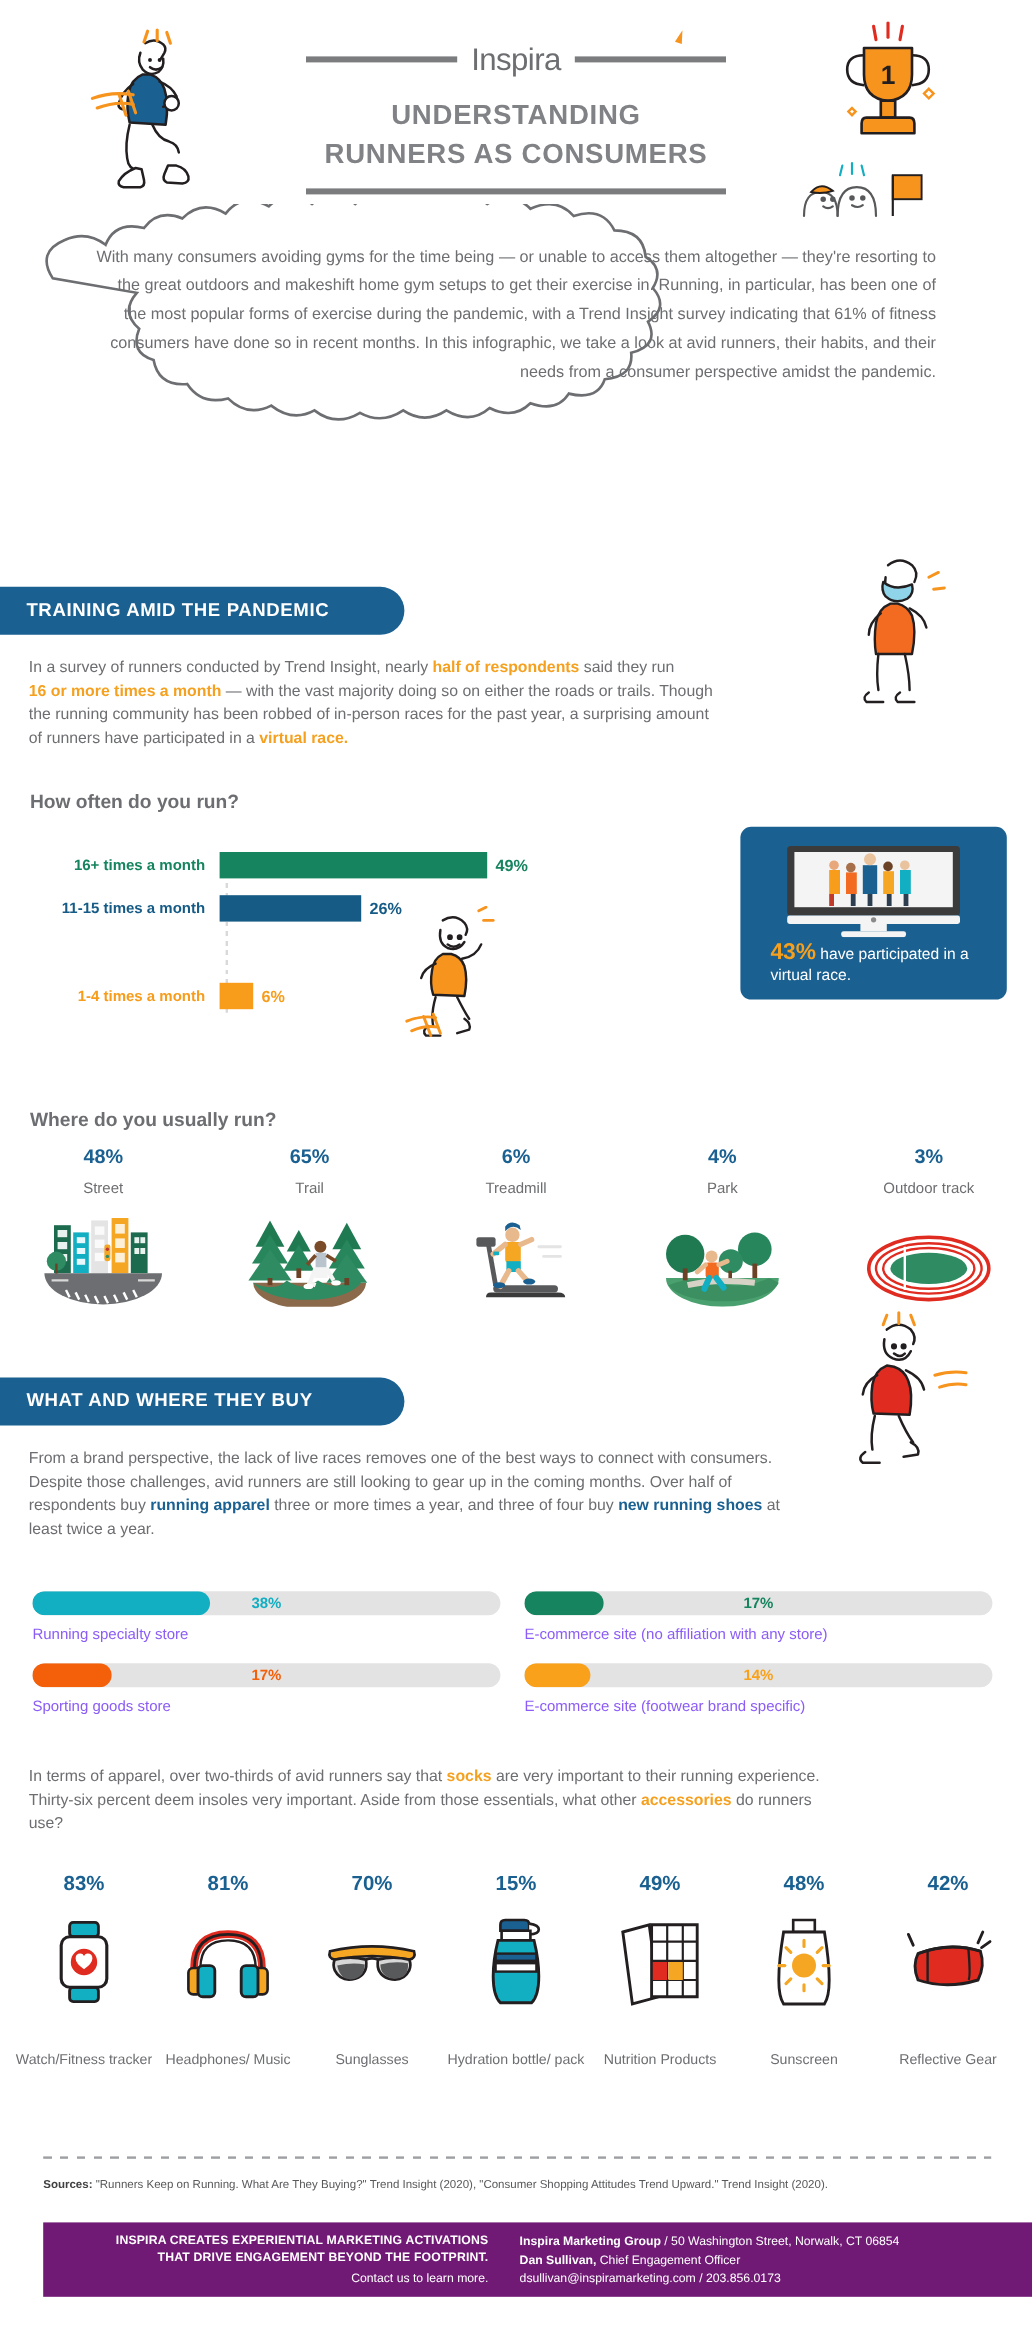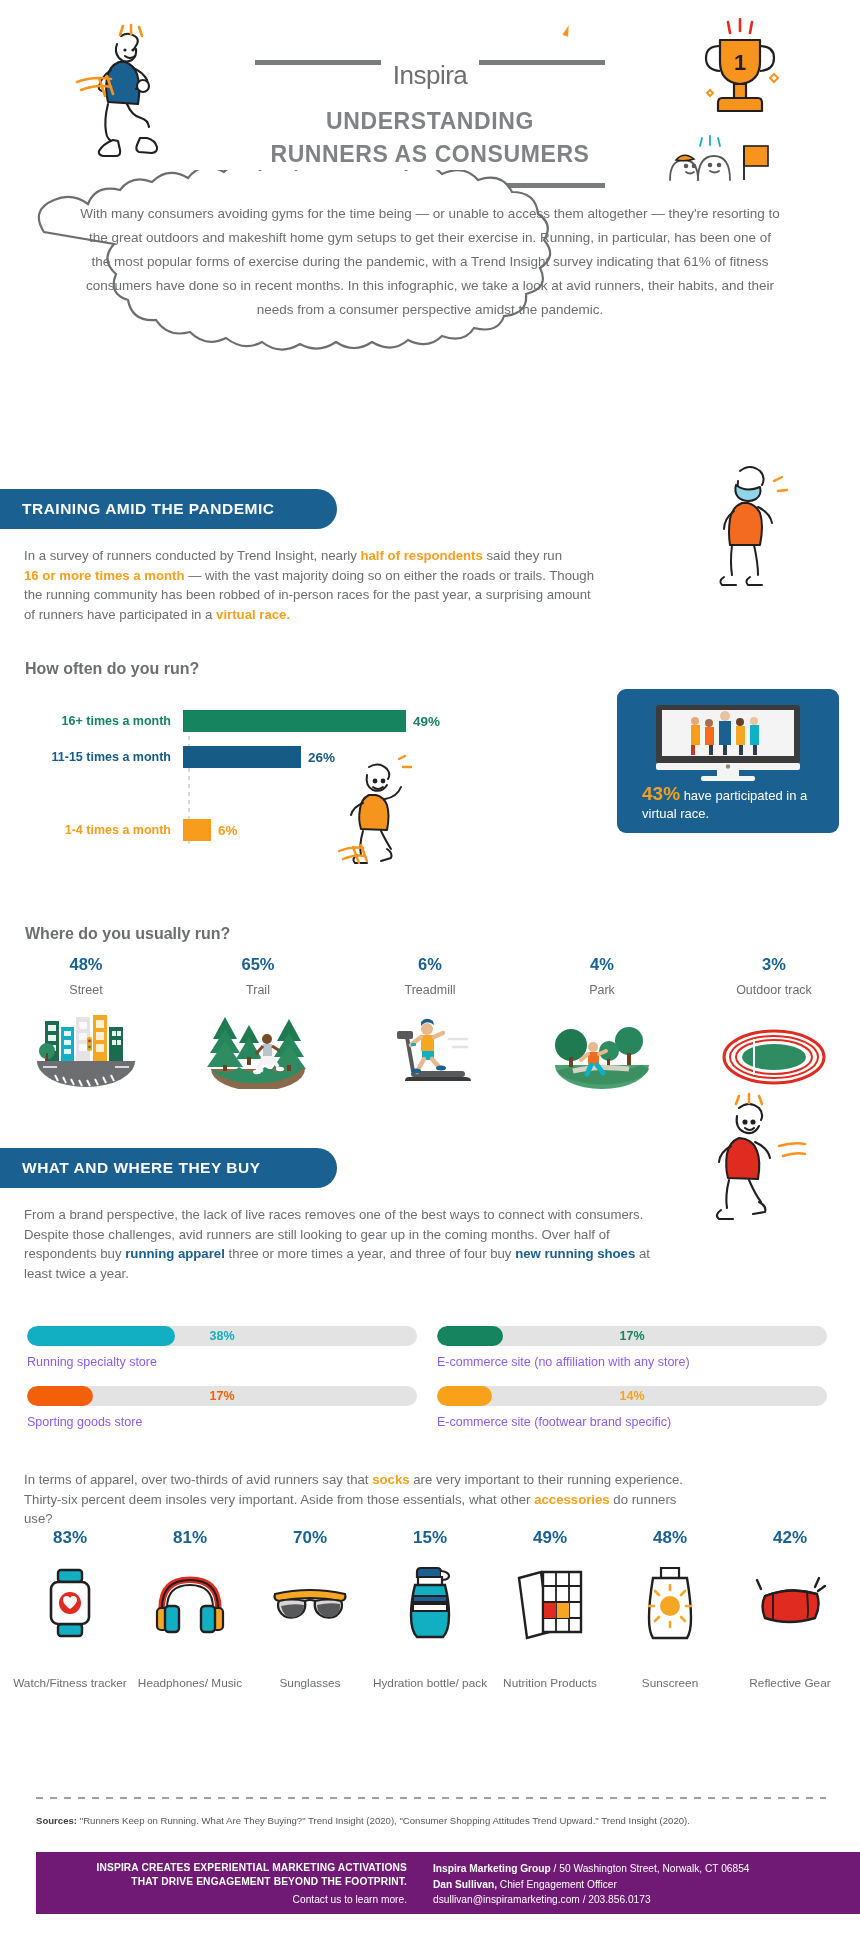--- a/index.html
+++ b/index.html
@@ -17,21 +17,21 @@
   
   .header { position: relative; height: 185px; }
   .title-block {
     position: absolute; left: 255px; top: 34px; width: 350px; text-align: center;
   }
   .logo-row { display: flex; align-items: center; justify-content: center; gap: 10px; }
   .logo-rule { height: 5px; background: #7b7c7e; flex: 1; }
   .logo-word {
     font-family: "Liberation Sans", sans-serif;
     font-size: 26px; font-weight: 400; color: #6d6e71; letter-spacing: -0.5px;
-    position: relative; padding: 0 2px; margin-top: 26px;
+    position: relative; padding: 0 2px;
   }
   .logo-flame {
     position: absolute; top: -9px; right: 35px; width: 0; height: 0;
     border-left: 3px solid transparent; border-right: 3px solid transparent;
     border-bottom: 11px solid #f7941e; transform: rotate(18deg);
   }
   .title-main {
     margin-top: 14px; font-size: 23px; font-weight: bold; color: #808285;
     letter-spacing: 0.6px; line-height: 1.42;
   }
@@ -39,21 +39,21 @@
 
   
   .hdr-runner { position: absolute; left: 75px; top: 22px; width: 110px; height: 140px; }
   .hdr-trophy { position: absolute; left: 690px; top: 18px; width: 100px; height: 120px; }
   .hdr-crowd  { position: absolute; left: 640px; top: 132px; width: 150px; height: 50px; }
 
   
   .cloud-wrap { position: absolute; left: 22px; top: 170px; width: 816px; height: 185px; }
   .cloud-text {
     position: absolute; left: 58px; top: 32px; width: 700px;
-    font-size: 13.5px; line-height: 24px; color: #6d6e71; text-align: center;
+    font-size: 13.5px; line-height: 24px; color: #6d6e71; text-align: right;
   }
 
   
   .banner {
     position: absolute; left: 0; height: 40px; width: 337px;
     background: #1a6091; border-radius: 0 20px 20px 0;
     display: flex; align-items: center;
   }
   .banner span {
     color: #ffffff; font-size: 15.5px; font-weight: bold; letter-spacing: 0.5px;
@@ -108,21 +108,21 @@
     background: #e3e3e3; border-radius: 10px; overflow: hidden;
   }
   .pbar-fill { position: absolute; left: 0; top: 0; height: 20px; border-radius: 10px; }
   .pbar-pct {
     position: absolute; top: 0; height: 20px; line-height: 20px;
     font-size: 12.5px; font-weight: bold; text-align: center; width: 60px;
   }
   .pbar-lbl { margin-top: 9px; font-size: 12.5px; color: #8b5cf6; }
 
   
-  .acc-grid { position: absolute; left: 10px; top: 1528px; width: 840px; display: flex; }
+  .acc-grid { position: absolute; left: 10px; top: 1560px; width: 840px; display: flex; }
   .acc-cell { flex: 1; text-align: center; }
   .acc-pct { font-size: 17px; font-weight: bold; color: #1a6091; }
   .acc-ill { margin: 16px auto 0; width: 78px; height: 78px; }
   .acc-lbl { margin-top: 30px; font-size: 11.8px; color: #6d6e71; line-height: 15px; }
 
   
   .divider-dash {
     position: absolute; left: 36px; top: 1797px; width: 790px; height: 2px;
     background: repeating-linear-gradient(to right,#9d9fa2 0,#9d9fa2 7px,transparent 7px,transparent 14px);
   }

